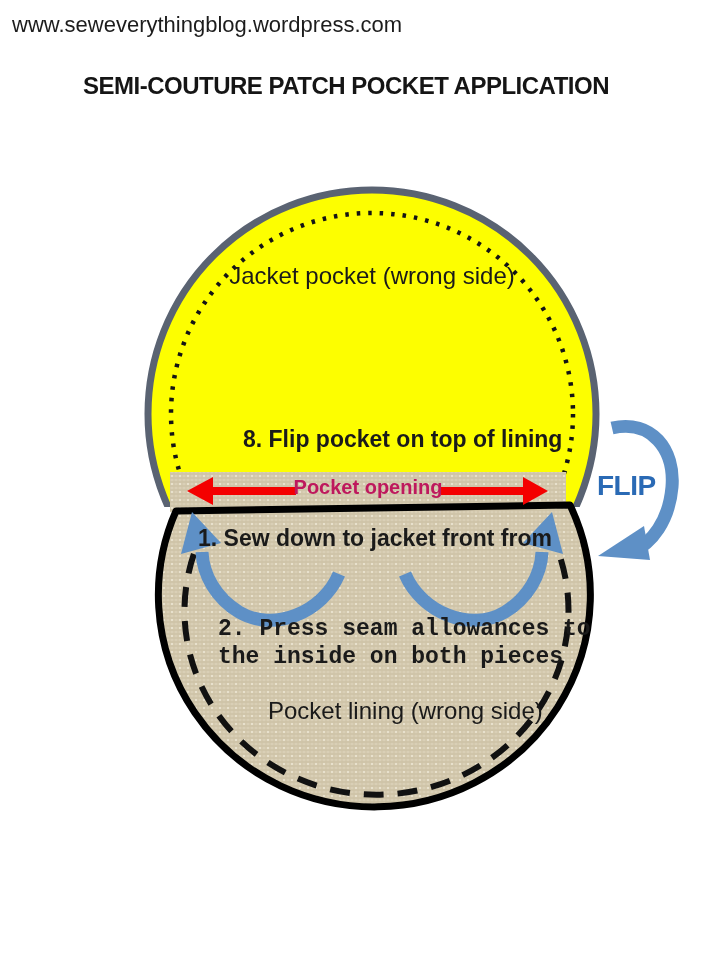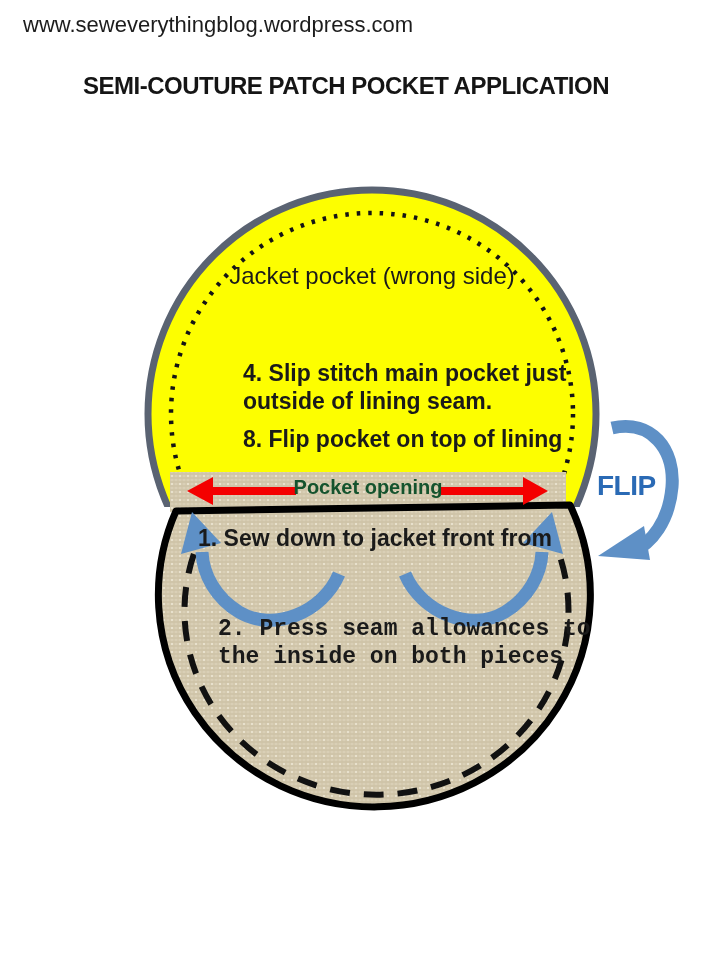--- a/index.html
+++ b/index.html
@@ -2,26 +2,26 @@
 <html><head>
 <meta charset="utf-8">
 <style>
   html,body{margin:0;padding:0;background:#ffffff;}
   .stage{
     position:relative;width:720px;height:960px;background:#ffffff;overflow:hidden;
     font-family:"Liberation Sans", sans-serif;color:#1a1a1a;
   }
   .stage svg{position:absolute;left:0;top:0;}
   .txt{position:absolute;white-space:nowrap;}
-  .url-label{left:12px;top:12px;font-size:22px;color:#1c1c1c;margin-left:11px;}
+  .url-label{left:12px;top:12px;font-size:22px;color:#1c1c1c;}
   .page-title{left:0;top:72px;width:692px;text-align:center;font-size:24px;font-weight:700;letter-spacing:-0.5px;color:#151515;}
   .jacket-label{left:172px;top:262px;width:400px;text-align:center;font-size:24px;}
   .step4{left:243px;top:359px;font-size:23px;font-weight:700;line-height:28px;}
   .step3{left:243px;top:426px;font-size:23px;font-weight:700;}
-  .pocket-opening-label{left:170px;top:476px;width:396px;text-align:center;font-size:20px;font-weight:700;color:#14532d;}
+  .pocket-opening-label{left:170px;top:476px;width:396px;text-align:center;font-size:20px;font-weight:700;color:#be185d;}
   .flip-label{left:597px;top:470px;font-size:28px;font-weight:800;letter-spacing:-0.5px;color:#2a6ab5;}
   .step1{left:175px;top:523px;width:400px;text-align:center;font-size:23px;font-weight:700;line-height:30px;}
   .step2{left:218px;top:615px;font-size:23px;font-weight:700;line-height:28px;font-family:Liberation Mono, monospace;}
   .lining-label{left:268px;top:697px;font-size:24px;}
 </style>
 </head>
 <body>
 
 <div class="stage">
 
@@ -64,34 +64,31 @@
       <path d="M 612 428 C 652 419 675 450 672 487 C 669 521 652 543 632 552" fill="none" stroke="#5e90c6" stroke-width="13"></path>
       <polygon points="598,556 644,526 650,560" fill="#5e90c6"></polygon>
     </g>
   </svg>
 
   <div class="txt url-label">www.seweverythingblog.wordpress.com</div>
   <div class="txt jacket-label">Jacket pocket (wrong side)</div>
 
   <div class="txt page-title">SEMI-COUTURE PATCH POCKET APPLICATION</div>
 
-  <div class="txt step4">
-    <div>4. Slip stitch main pocket just</div>
-    <div>outside of lining seam.</div>
-  </div>
 
   <div class="txt step3">8. Flip pocket on top of lining</div>
 
   <div class="txt pocket-opening-label">Pocket opening</div>
 
   <div class="txt flip-label">FLIP</div>
 
   <div class="txt step1">
     <div>1. Sew down to jacket front from</div>
   </div>
 
   <div class="txt step2">
     <div>2. Press seam allowances to</div>
     <div>the inside on both pieces</div>
   </div>
 
+  <div class="txt lining-label">Pocket lining (wrong side)</div>
 
 </div>
 
 </body></html>

